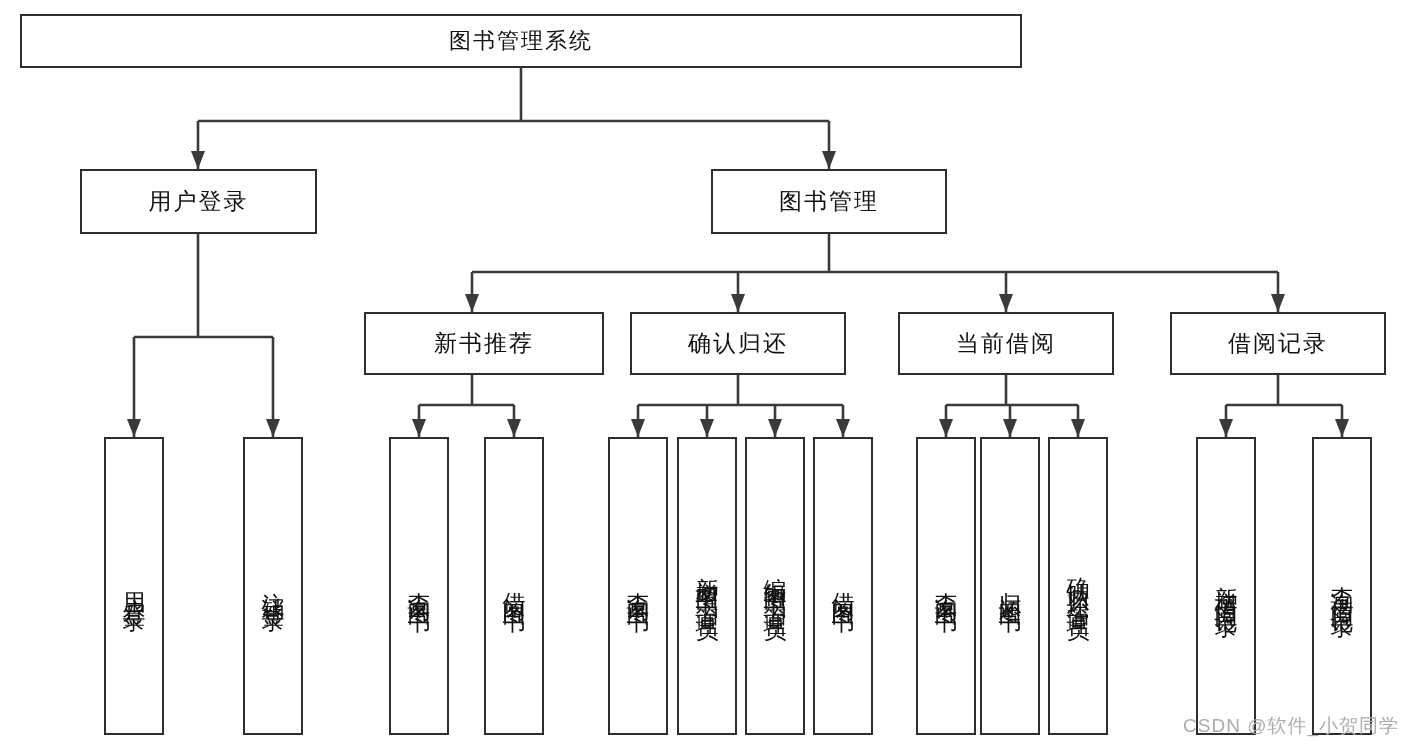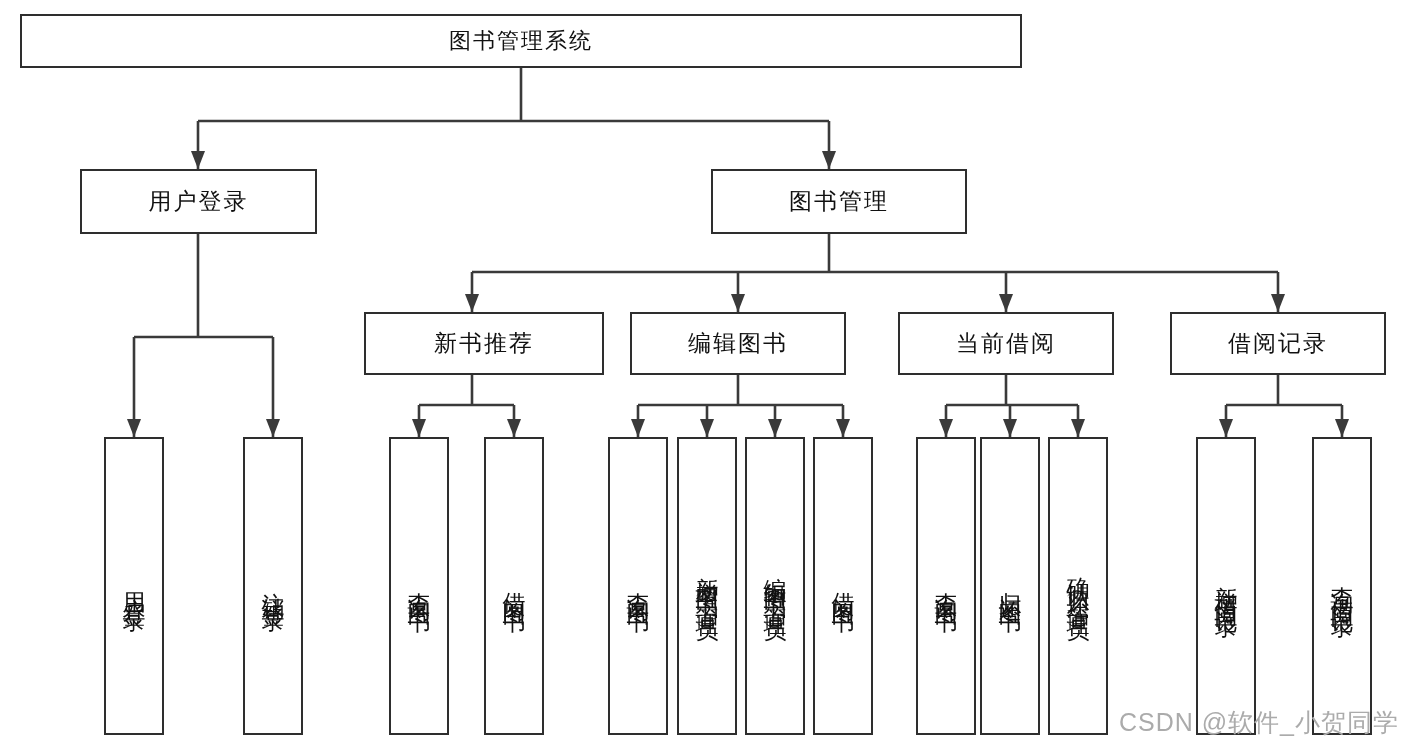--- a/index.html
+++ b/index.html
@@ -31,21 +31,21 @@
     writing-mode:vertical-rl;
     text-orientation:mixed;
     font-size:23px;
     letter-spacing:6px;
     line-height:1;
   }
   .watermark{
     position:absolute;
     right:6px;
     bottom:8px;
-    font-size:25px;
+    font-size:19px;
     letter-spacing:1px;
     color:var(--watermark);
     z-index:10;
     white-space:nowrap;
   }
 </style>
 </head>
 <body>
 
 <div class="stage">
@@ -91,24 +91,24 @@
     <line class="arrowline" x1="1010" y1="405" x2="1010" y2="437" marker-end="url(#arw)"></line>
     <line class="arrowline" x1="1078" y1="405" x2="1078" y2="437" marker-end="url(#arw)"></line>
 
     <line class="arrowline" x1="1226" y1="405" x2="1226" y2="437" marker-end="url(#arw)"></line>
     <line class="arrowline" x1="1342" y1="405" x2="1342" y2="437" marker-end="url(#arw)"></line>
   </svg>
 
   <div class="node h root-node" style="left:20px;top:14px;width:1002px;height:54px;">图书管理系统</div>
 
   <div class="node h" style="left:80px;top:169px;width:237px;height:65px;">用户登录</div>
-  <div class="node h" style="left:711px;top:169px;width:256px;height:65px;">图书管理</div>
+  <div class="node h" style="left:711px;top:169px;width:236px;height:65px;">图书管理</div>
 
   <div class="node h" style="left:364px;top:312px;width:240px;height:63px;">新书推荐</div>
-  <div class="node h" style="left:630px;top:312px;width:216px;height:63px;">编辑图书</div>
+  <div class="node h" style="left:630px;top:312px;width:216px;height:63px;">确认归还</div>
   <div class="node h" style="left:898px;top:312px;width:216px;height:63px;">当前借阅</div>
   <div class="node h" style="left:1170px;top:312px;width:216px;height:63px;">借阅记录</div>
 
   <div class="node v" style="left:104px;top:437px;width:60px;height:298px;">用户登录</div>
   <div class="node v" style="left:243px;top:437px;width:60px;height:298px;">注销登录</div>
 
   <div class="node v" style="left:389px;top:437px;width:60px;height:298px;">查询图书</div>
   <div class="node v" style="left:484px;top:437px;width:60px;height:298px;">借阅图书</div>
 
   <div class="node v" style="left:608px;top:437px;width:60px;height:298px;">查询图书</div>

